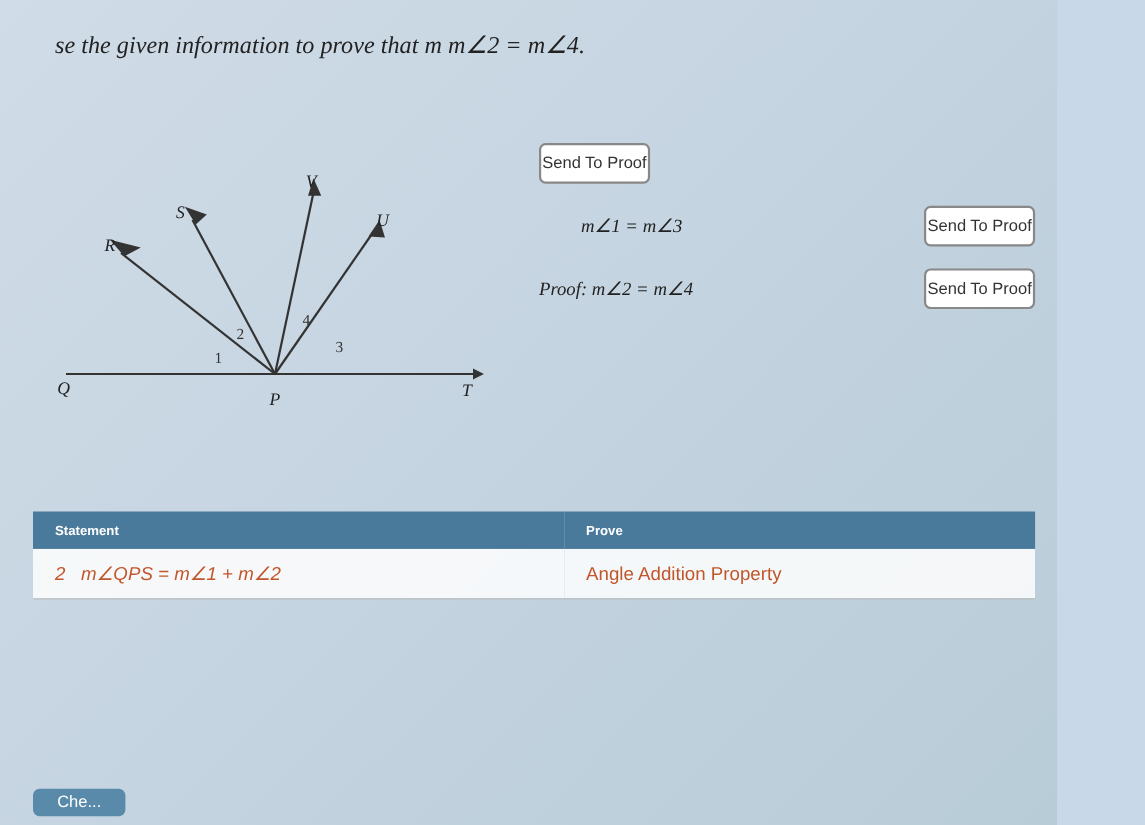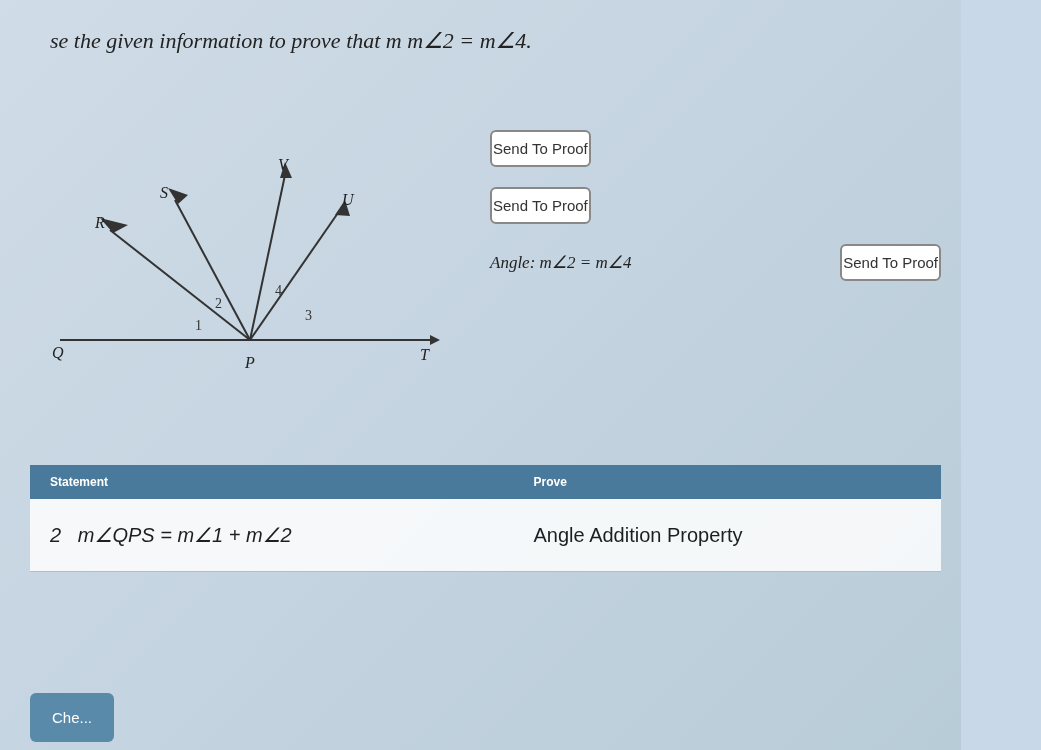--- a/index.html
+++ b/index.html
@@ -105,46 +105,46 @@
       font-size: 12px;
       padding: 10px 20px;
       text-align: left;
     }
 
     .proof-table tbody tr {
       border-bottom: 1px solid #bbb;
     }
 
     .proof-table tbody td {
-      padding: 24px 20px;
-      font-size: 20px;
+      padding: 12px 20px;
+      font-size: 17px;
       background: white;
       font-style: italic;
-      color: #000000;
+      color: #c2410c;
     }
 
     .proof-table tbody td:last-child {
       font-style: normal;
       font-weight: 500;
     }
 
     .proof-table tbody tr:last-child td {
       opacity: 0.85;
     }
 
     
     .bottom-btn {
       position: absolute;
       bottom: 8px;
       left: 30px;
       background: #5a8aaa;
       color: white;
       border: none;
       border-radius: 6px;
-      padding: 16px 22px;
+      padding: 4px 22px;
       font-size: 15px;
       cursor: pointer;
       font-family: Arial, sans-serif;
     }
   </style>
 </head>
 <body>
 
 <div class="main-container">
 
@@ -199,26 +199,29 @@
     </svg>
   </div>
 
   <div class="given-prove-area">
 
     <div class="given-row">
       <button class="send-to-proof-btn">Send To Proof</button>
     </div>
 
     <div class="given-row">
+      <div class="given-text">
+        &nbsp;&nbsp;&nbsp;&nbsp;&nbsp;&nbsp;&nbsp;&nbsp;&nbsp;<em>m</em>∠1 = <em>m</em>∠3
+      </div>
       <button class="send-to-proof-btn">Send To Proof</button>
     </div>
 
     <div class="given-row" style="margin-top: 10px;">
       <div class="given-text">
-        <span>Angle:</span>&nbsp;<em>m</em>∠2 = <em>m</em>∠4
+        <span>Proof:</span>&nbsp;<em>m</em>∠2 = <em>m</em>∠4
       </div>
       <button class="send-to-proof-btn">Send To Proof</button>
     </div>
 
   </div>
 
   <div class="proof-table-area">
     <table class="proof-table">
       <thead>
         <tr>

